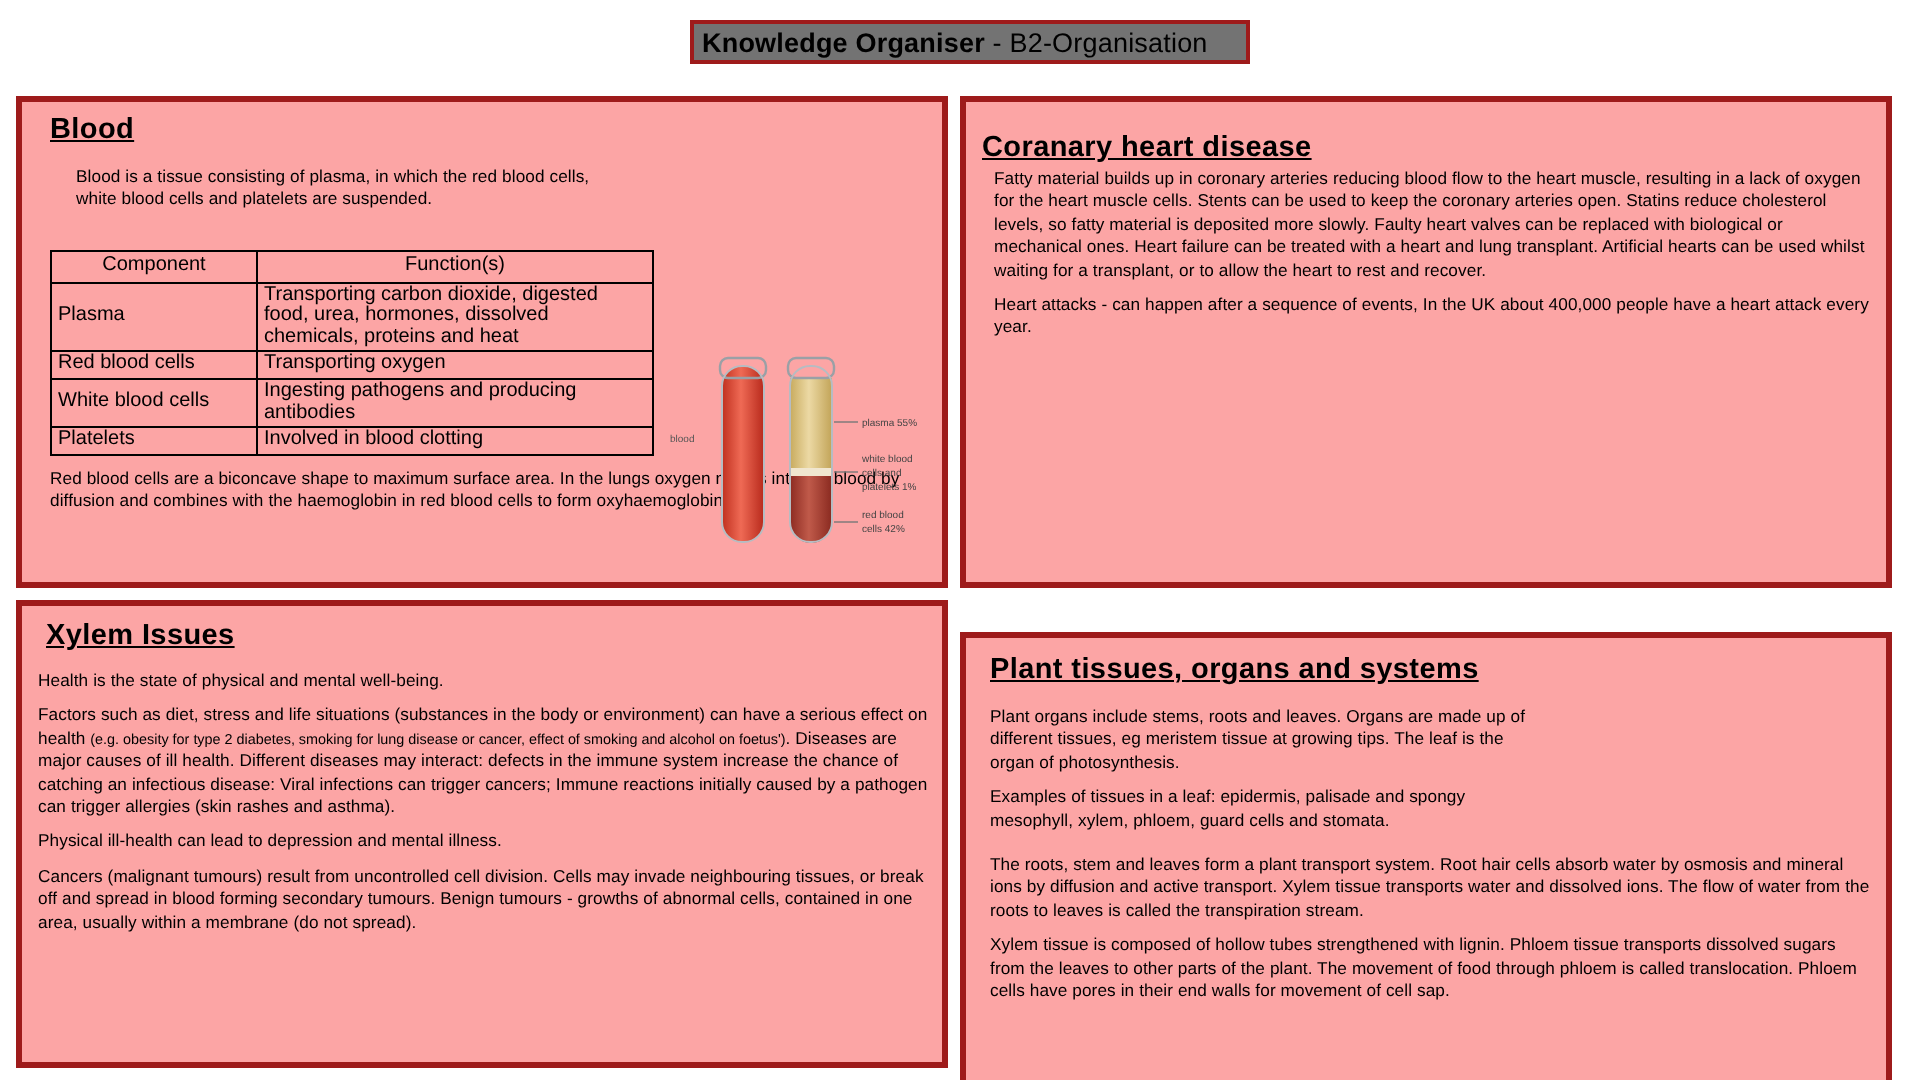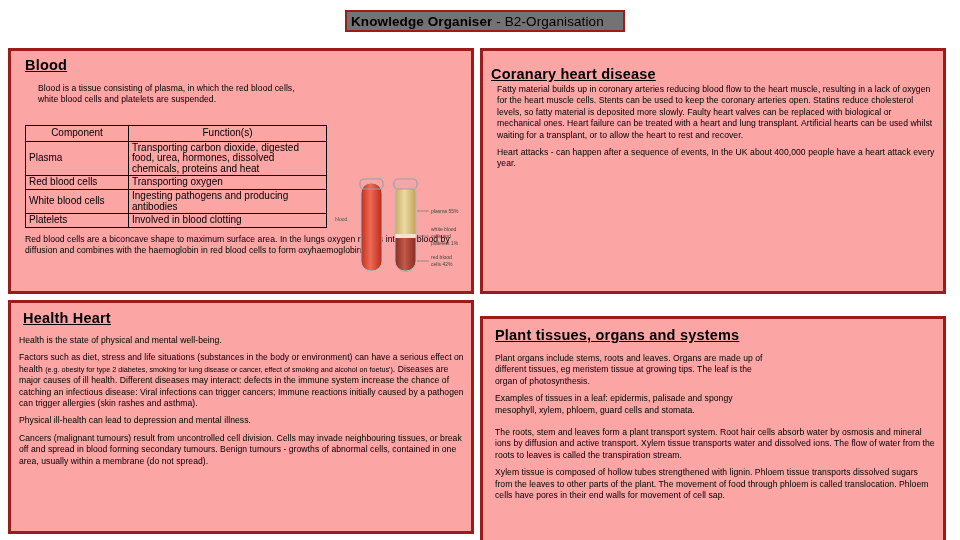--- a/index.html
+++ b/index.html
@@ -172,21 +172,21 @@
   <div class="panel p-chd">
     <div class="head h-chd">Coranary heart disease</div>
     <div class="body-txt chd-txt">
       <p>Fatty material builds up in coronary arteries reducing blood flow to the heart muscle, resulting in a lack of oxygen for the heart muscle cells. Stents can be used to keep the coronary arteries open. Statins reduce cholesterol levels, so fatty material is deposited more slowly. Faulty heart valves can be replaced with biological or mechanical ones. Heart failure can be treated with a heart and lung transplant. Artificial hearts can be used whilst waiting for a transplant, or to allow the heart to rest and recover.</p>
       <p>Heart attacks - can happen after a sequence of events, In the UK about 400,000 people have a heart attack every year.</p>
     </div>
 
   </div>
 
   <div class="panel p-health">
-    <div class="head h-health">Health Heart</div>
+    <div class="head h-health">Xylem Issues</div>
     <div class="body-txt health-txt">
       <p>Health is the state of physical and mental well-being.</p>
       <p><span>Factors such as diet, stress and life situations (substances in the body or environment) can have a serious effect on health </span><span class="tiny">(e.g. obesity for type 2 diabetes, smoking for lung disease or cancer, effect of smoking and alcohol on foetus')</span><span>. Diseases are major causes of ill health. Different diseases may interact: defects in the immune system increase the chance of catching an infectious disease: Viral infections can trigger cancers; Immune reactions initially caused by a pathogen can trigger allergies (skin rashes and asthma).</span></p>
       <p>Physical ill-health can lead to depression and mental illness.</p>
       <p>Cancers (malignant tumours) result from uncontrolled cell division. Cells may invade neighbouring tissues, or break off and spread in blood forming secondary tumours. Benign tumours - growths of abnormal cells, contained in one area, usually within a membrane (do not spread).</p>
     </div>
 
   </div>
 
   <div class="panel p-plant">

